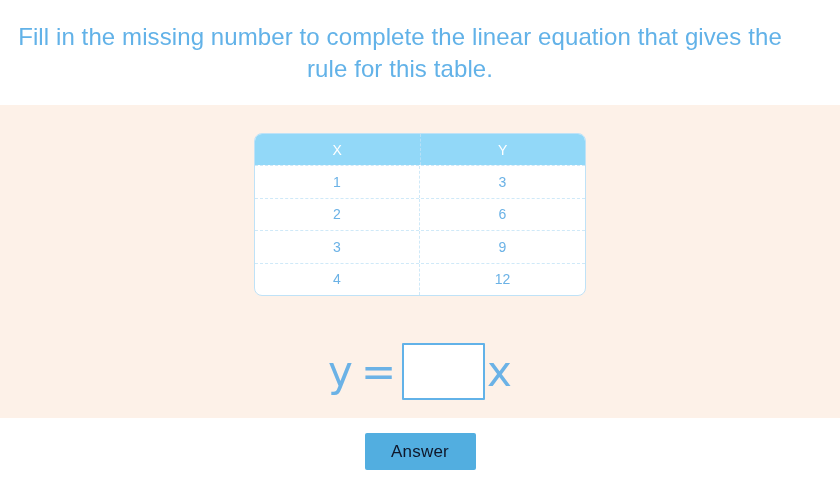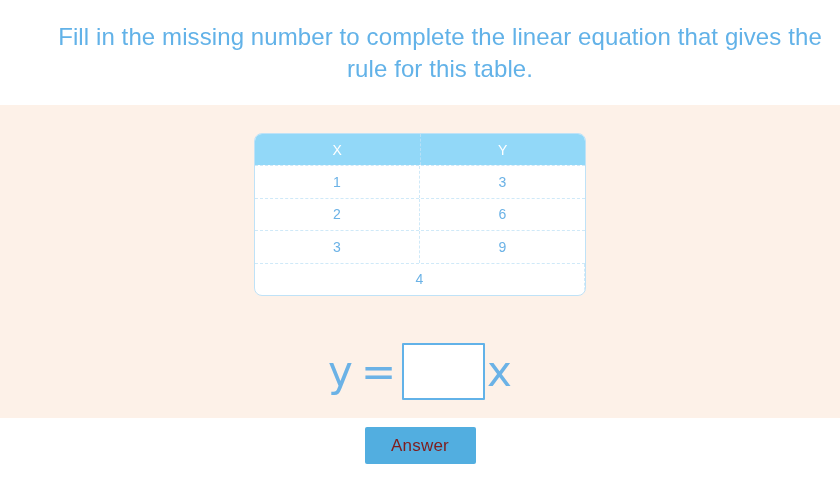--- a/index.html
+++ b/index.html
@@ -18,21 +18,21 @@
   
   .prompt-band {
     position: absolute;
     left: 0;
     top: 0;
     width: 840px;
     height: 105px;
     background: #ffffff;
     display: flex;
     align-items: center;
-    justify-content: flex-end;
+    justify-content: flex-start;
     box-sizing: border-box;
   }
   .prompt-text {
     width: 800px;
     text-align: center;
     color: #62b2e8;
     font-size: 24px;
     line-height: 1.32;
     font-weight: 400;
     letter-spacing: 0.1px;
@@ -145,25 +145,25 @@
     left: 0;
     top: 418px;
     width: 840px;
     height: 83px;
     background: #ffffff;
     display: flex;
     align-items: flex-start;
     justify-content: center;
   }
   .answer-button {
-    margin-top: 9px;
+    margin-top: 15px;
     width: 111px;
     height: 37px;
     background: #52aee0;
-    color: #7f1d1d;
+    color: #0f172a;
     border: none;
     border-radius: 2px;
     font-size: 17px;
     font-family: "Liberation Sans", sans-serif;
     cursor: pointer;
     letter-spacing: 0.2px;
   }
 </style>
 </head>
 <body>
@@ -189,20 +189,21 @@
       <div class="tbody-row">
         <div class="td col-x">2</div>
         <div class="td col-y">6</div>
       </div>
       <div class="tbody-row">
         <div class="td col-x">3</div>
         <div class="td col-y">9</div>
       </div>
       <div class="tbody-row">
         <div class="td col-x">4</div>
+        <div class="td col-y">12</div>
       </div>
     </div>
   </div>
 
   <div class="equation-row">
     <span class="eq-term eq-y">y</span>
     <span class="eq-term eq-eq">=</span>
     <input class="answer-input" type="text" placeholder="" style="">
     <span class="eq-term eq-x">x</span>
   </div>

